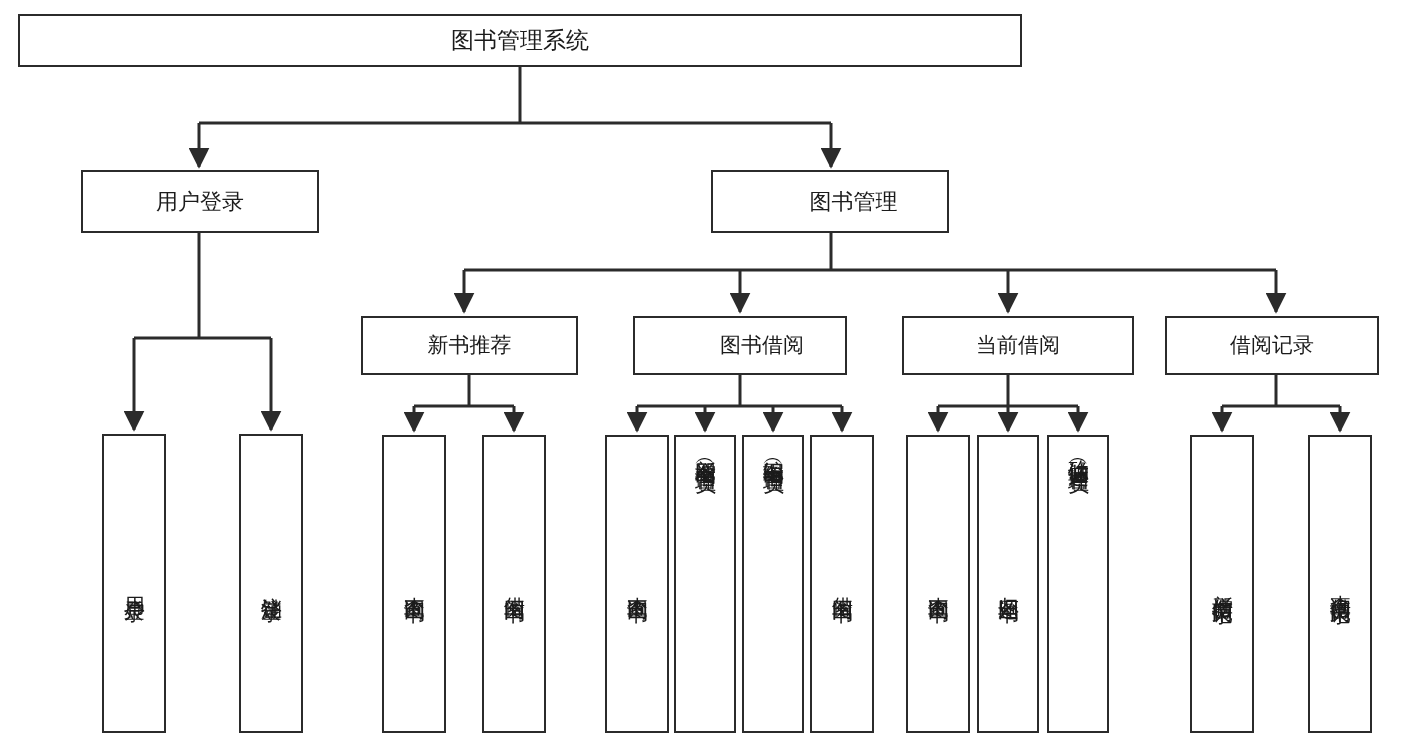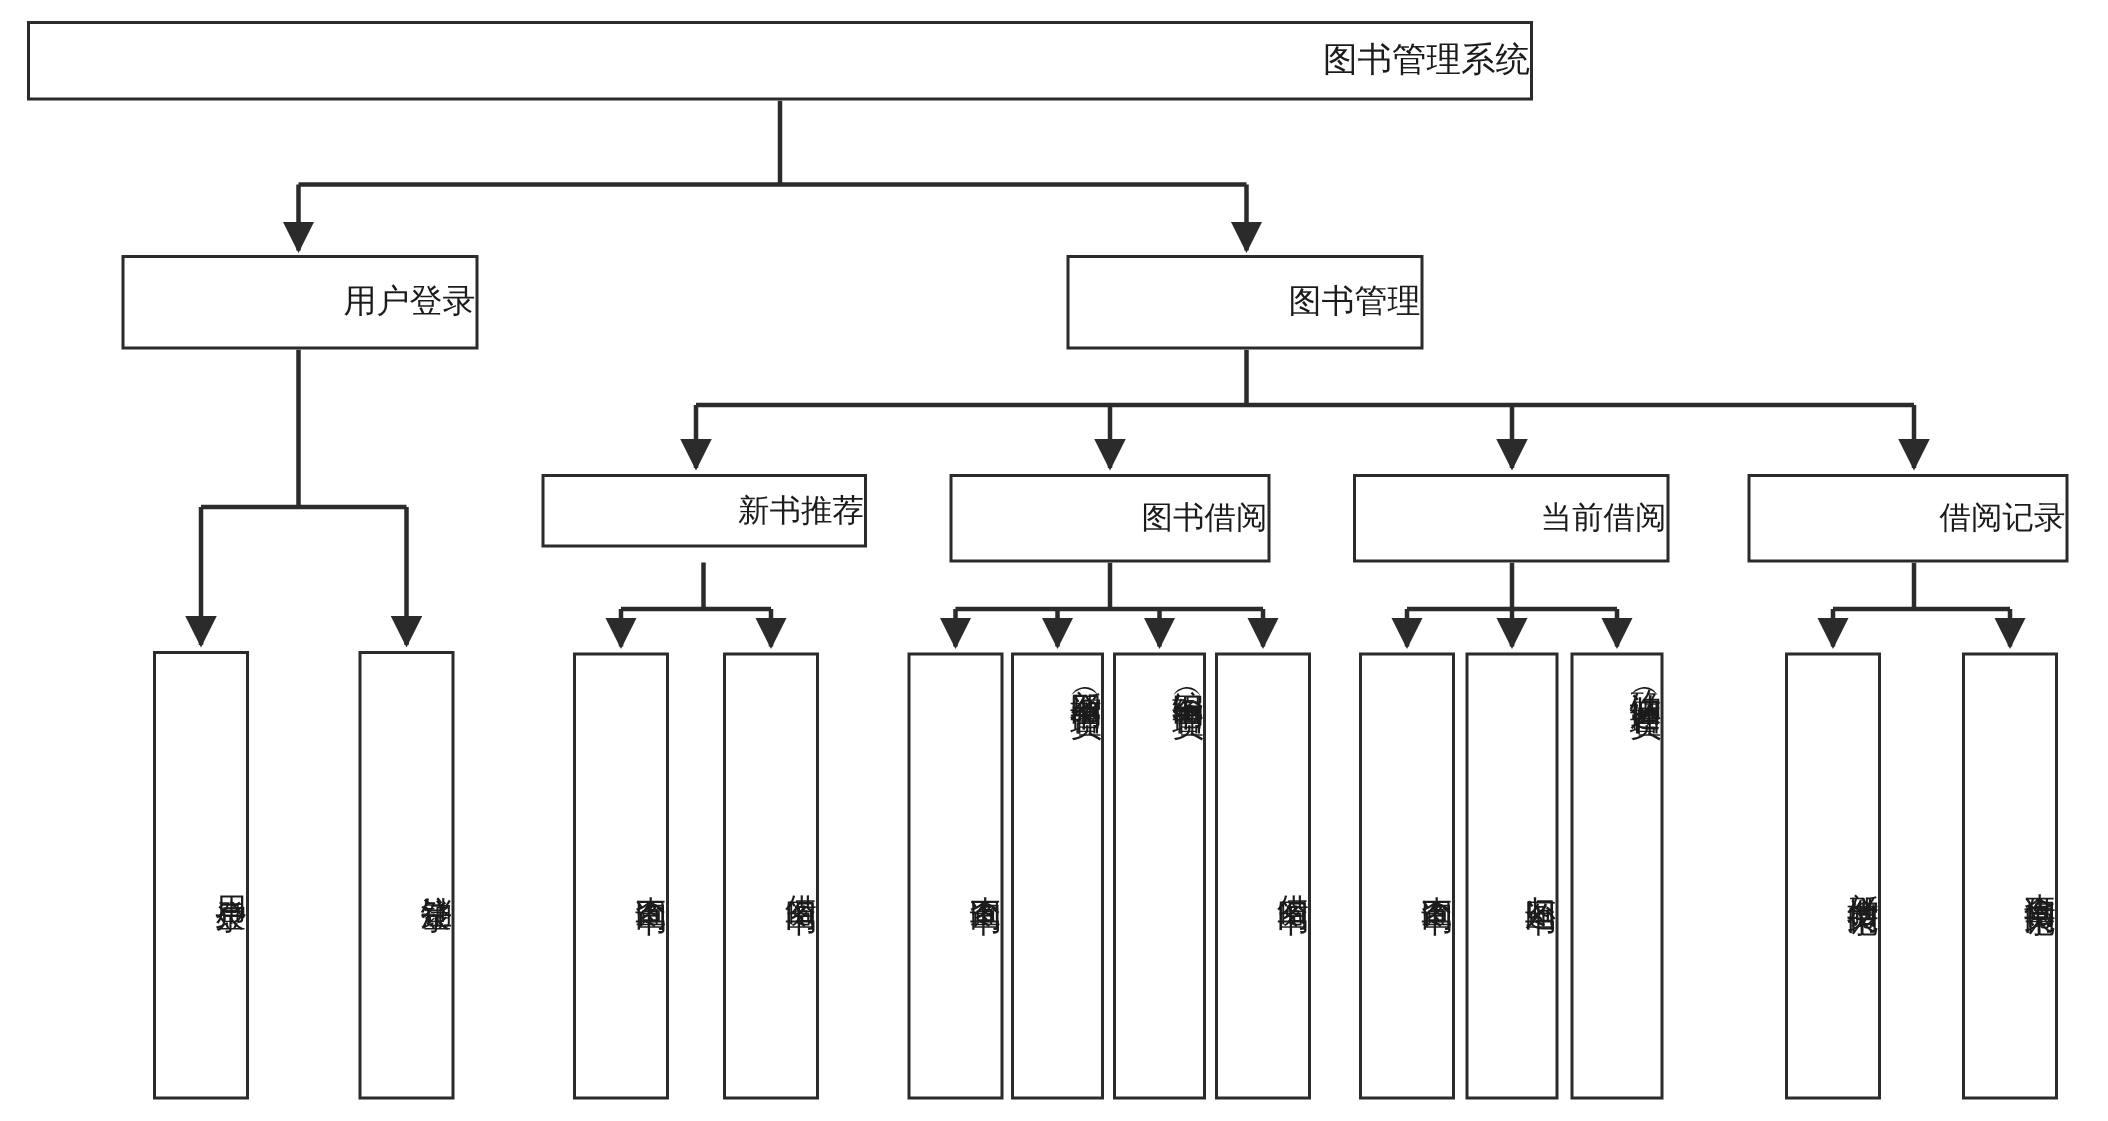--- a/index.html
+++ b/index.html
@@ -24,21 +24,21 @@
     height: 747px;
     pointer-events: none;
   }
   .node {
     position: absolute;
     box-sizing: border-box;
     background: #ffffff;
     border: 2px solid #2b2b2b;
     display: flex;
     align-items: center;
-    justify-content: flex-end;
+    justify-content: center;
     color: #1b1b1b;
     line-height: 1.16;
     text-align: center;
     z-index: 2;
   }
   .node.root    { font-size: 23px; }
   .node.l2      { font-size: 22px; }
   .node.l3      { font-size: 21px; }
   .node.leaf    { font-size: 21px; }
 
@@ -124,29 +124,29 @@
   </div>
 
   <div class="node l2" style="left:81px; top:170px; width:238px; height:63px;">
     <span class="htext">用户登录</span>
   </div>
 
   <div class="node l2" style="left:711px; top:170px; width:238px; height:63px;padding-left:47px;">
     <span class="htext">图书管理</span>
   </div>
 
-  <div class="node l3" style="left:361px; top:316px; width:217px; height:49px;">
+  <div class="node l3" style="left:361px; top:316px; width:217px; height:59px;">
     <span class="htext">新书推荐</span>
   </div>
 
   <div class="node l3" style="left:633px; top:316px; width:214px; height:59px;padding-left:44px;">
     <span class="htext">图书借阅</span>
   </div>
 
-  <div class="node l3" style="left:902px; top:316px; width:211px; height:59px;">
+  <div class="node l3" style="left:902px; top:316px; width:232px; height:59px;">
     <span class="htext">当前借阅</span>
   </div>
 
   <div class="node l3" style="left:1165px; top:316px; width:214px; height:59px;">
     <span class="htext">借阅记录</span>
   </div>
 
   <div class="node leaf" style="left:102px; top:434px; width:64px; height:299px;">
     <span class="vtext">用户登录</span>
   </div>

